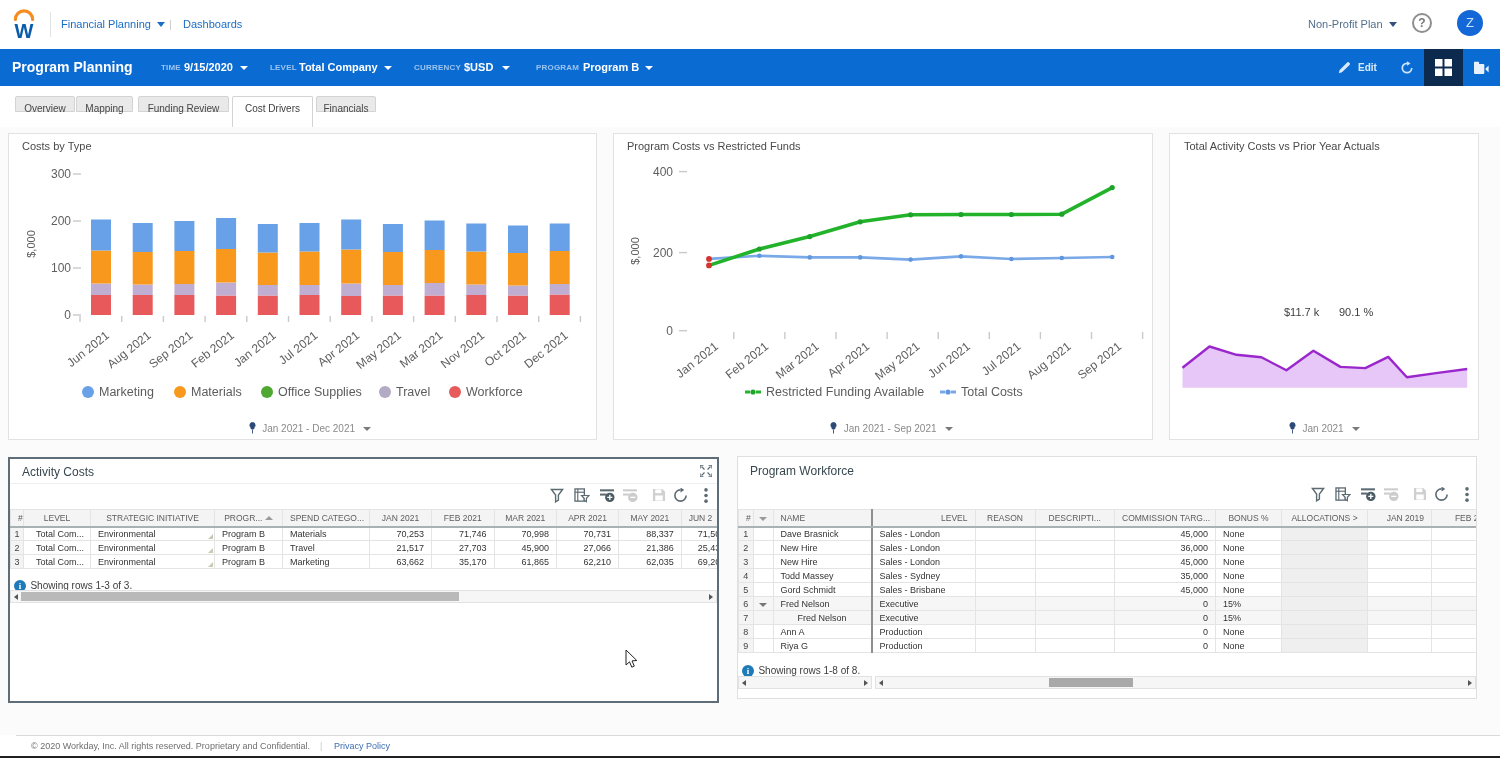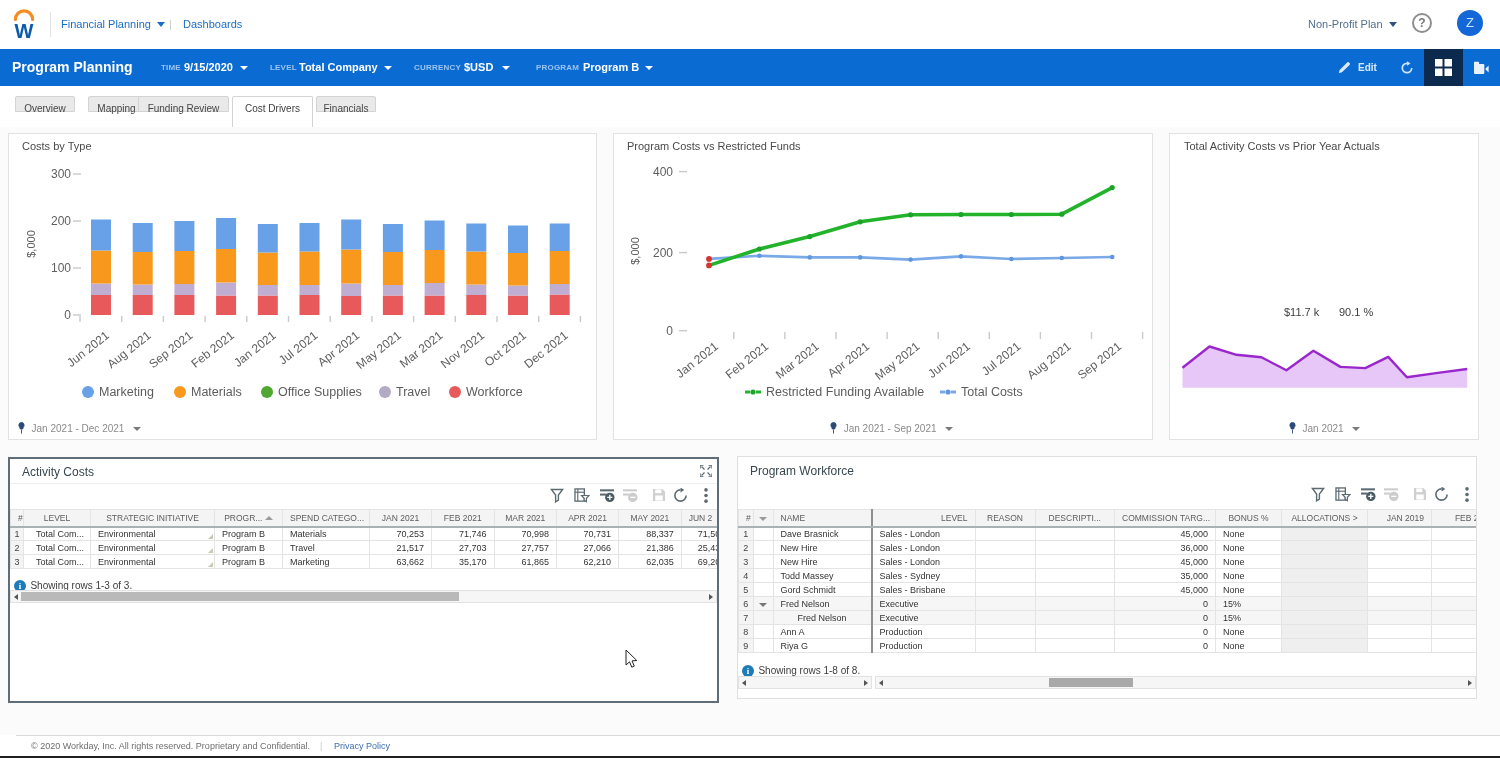--- a/index.html
+++ b/index.html
@@ -96,21 +96,21 @@
   </svg>
  </div>
  <svg class="abs" style="left:1474px;top:12px" width="15" height="14" viewBox="0 0 16 14">
   <rect x="0" y="0.4" width="5.4" height="3.2" rx="0.6" fill="#e9f2fc"></rect>
   <rect x="0" y="2.8" width="11" height="10.6" rx="1" fill="#e9f2fc"></rect>
   <path d="M11.9 8.1 L15.6 4.4 V11.8 Z" fill="#e9f2fc"></path>
  </svg>
 </div>
 <div id="tabrow">
       <div class="tab" style="left:15px;width:60px">Overview</div>
-      <div class="tab" style="left:88px;width:57px">Mapping</div>
+      <div class="tab" style="left:76px;width:57px">Mapping</div>
       <div class="tab" style="left:138px;width:91px">Funding Review</div>
       <div class="tab active" style="left:232px;width:81px">Cost Drivers</div>
       <div class="tab" style="left:316px;width:60px">Financials</div>
       <div id="tabline"></div>
     </div>
 <div id="content"></div>
 <div class="card" style="left:8px;top:133px;width:589px;height:307px">
       <div class="ctitle">Costs by Type</div>
       <svg class="abs" style="left:0;top:0" width="587" height="305" viewBox="0 0 587 305">
         <text x="62" y="44" font-size="12" fill="#5f5f5f" text-anchor="end">300</text>
@@ -199,21 +199,21 @@
         <text x="90" y="262" font-size="12.5" fill="#5c5c5c">Marketing</text>
         <circle cx="171" cy="258" r="6" fill="#f8981d"></circle>
         <text x="182" y="262" font-size="12.5" fill="#5c5c5c">Materials</text>
         <circle cx="258" cy="258" r="6" fill="#4ea832"></circle>
         <text x="269" y="262" font-size="12.5" fill="#5c5c5c">Office Supplies</text>
         <circle cx="376" cy="258" r="6" fill="#b3abc3"></circle>
         <text x="387" y="262" font-size="12.5" fill="#5c5c5c">Travel</text>
         <circle cx="446" cy="258" r="6" fill="#e8595c"></circle>
         <text x="457" y="262" font-size="12.5" fill="#5c5c5c">Workforce</text>
       </svg>
-      <div class="abs" style="left:8px;top:288px;width:585px;font-size:10px;color:#8a8a8a"><svg width="9" height="12" viewBox="0 0 9 12" style="vertical-align:-2px">
+      <div class="abs" style="left:8px;top:288px;width:585px;text-align:center;font-size:10px;color:#8a8a8a"><svg width="9" height="12" viewBox="0 0 9 12" style="vertical-align:-2px">
           <path d="M4.5 0.5 a2.6 2.6 0 0 1 2.6 2.6 c0 1.8-1.2 2.3-1.2 3.4 l0 0.4 h-2.8 l0-0.4 c0-1.1-1.2-1.6-1.2-3.4 A2.6 2.6 0 0 1 4.5 0.5 Z M4.5 7.5 L4.5 11.5" fill="#2d4a77" stroke="#2d4a77" stroke-width="0.9"></path>
         </svg>&nbsp;&nbsp;Jan 2021 - Dec 2021&nbsp;&nbsp;&nbsp;<span class="caret gray"></span></div>
     </div>
 <div class="card" style="left:613px;top:133px;width:540px;height:307px">
       <div class="ctitle">Program Costs vs Restricted Funds</div>
       <svg class="abs" style="left:0;top:0" width="538" height="305" viewBox="0 0 538 305">
         <text x="59" y="41.6" font-size="12" fill="#5f5f5f" text-anchor="end">400</text>
         <line x1="65" y1="37.6" x2="73" y2="37.6" stroke="#c9c9c9" stroke-width="1.4"></line>
         <text x="59" y="122.6" font-size="12" fill="#5f5f5f" text-anchor="end">200</text>
         <line x1="65" y1="118.6" x2="73" y2="118.6" stroke="#c9c9c9" stroke-width="1.4"></line>
@@ -369,21 +369,21 @@
               <td class="tal" style="padding-left:16px">71,503</td>
             </tr>
             <tr>
               <td class="rnum">2</td>
               <td class="tal" style="padding-left:12px">Total Com...</td>
               <td class="tal" style="position:relative">Environmental<span style="position:absolute;right:1px;bottom:1px;width:0;height:0;border-left:5px solid transparent;border-bottom:5px solid #c9c9b4"></span></td>
               <td class="tal">Program B</td>
               <td class="tal">Travel</td>
               <td class="tar">21,517</td>
               <td class="tar">27,703</td>
-              <td class="tar">27,757</td>
+              <td class="tar">45,900</td>
               <td class="tar">27,066</td>
               <td class="tar">21,386</td>
               <td class="tal" style="padding-left:16px">25,438</td>
             </tr>
             <tr>
               <td class="rnum">3</td>
               <td class="tal" style="padding-left:12px">Total Com...</td>
               <td class="tal" style="position:relative">Environmental<span style="position:absolute;right:1px;bottom:1px;width:0;height:0;border-left:5px solid transparent;border-bottom:5px solid #c9c9b4"></span></td>
               <td class="tal">Program B</td>
               <td class="tal">Marketing</td>

